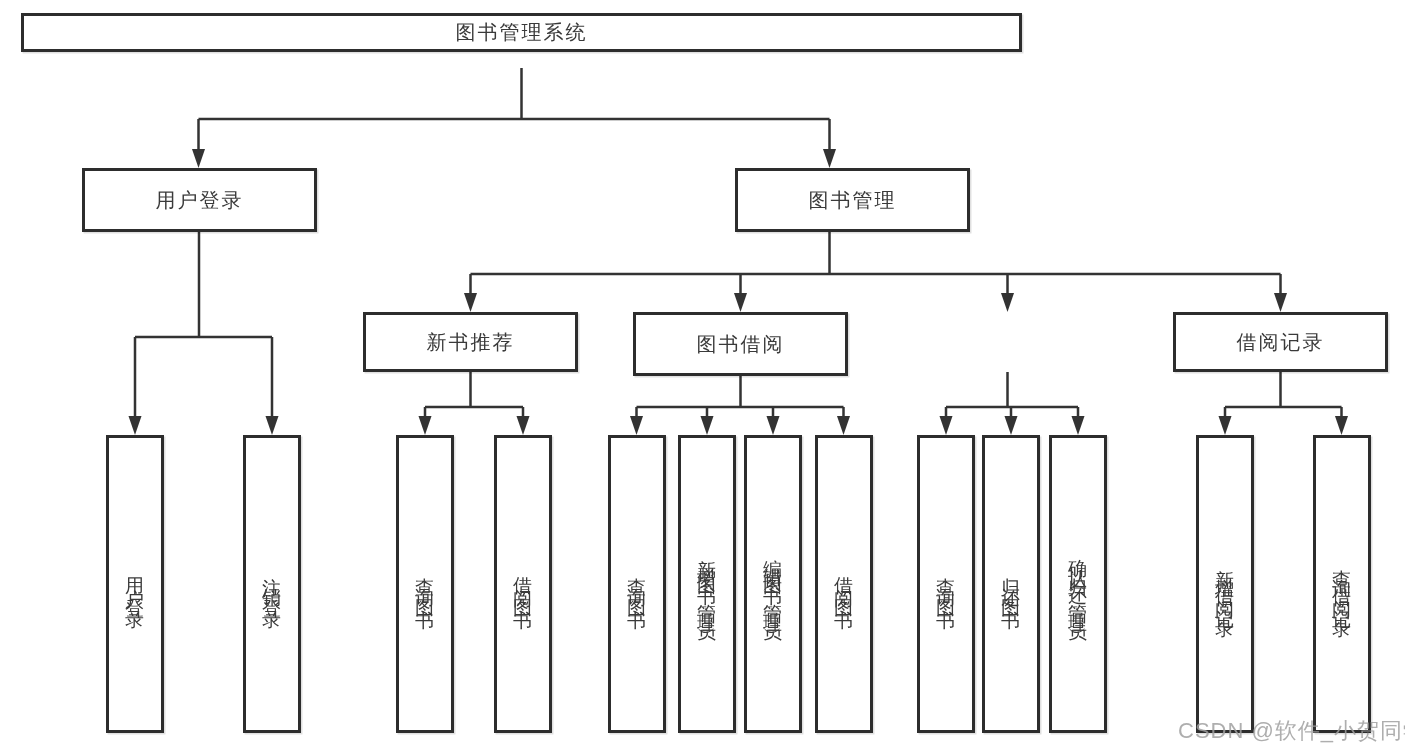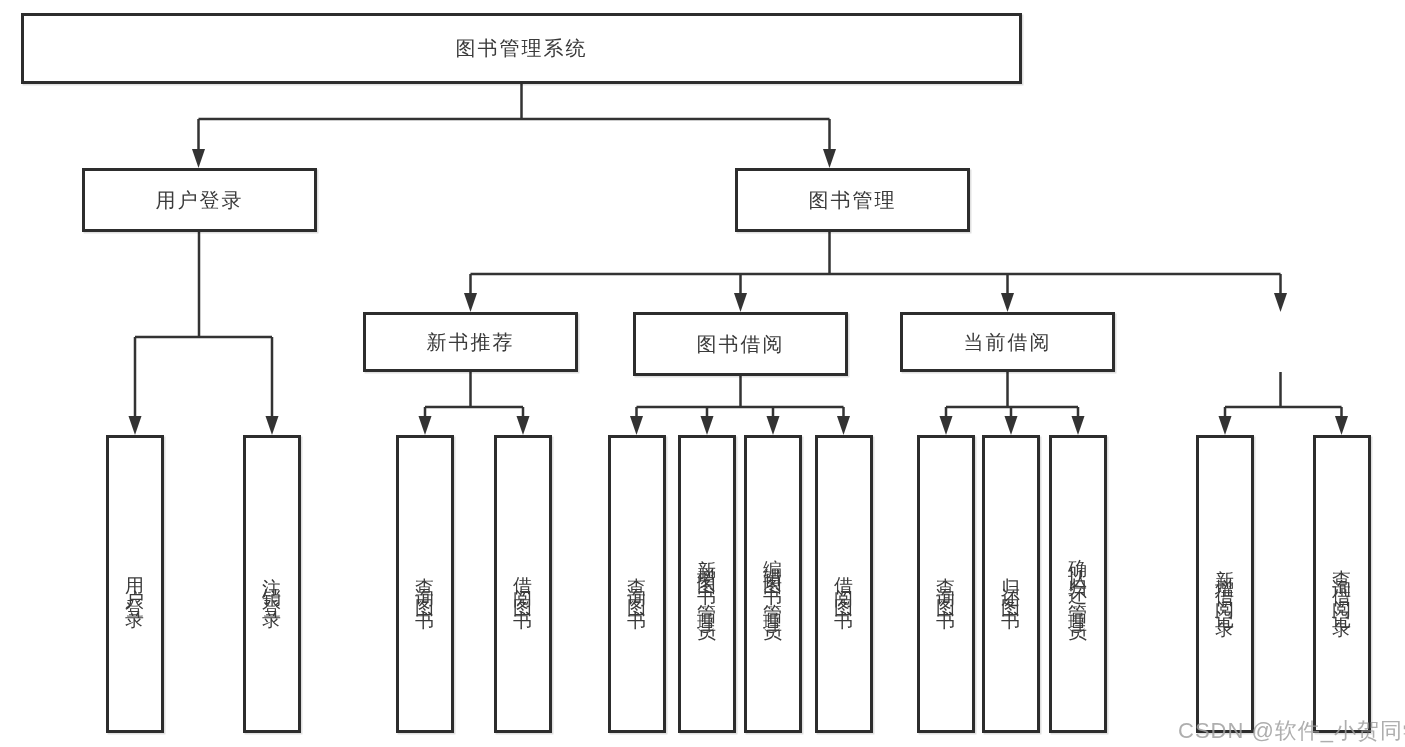--- a/index.html
+++ b/index.html
@@ -119,28 +119,28 @@
       <polygon points="766.5,416 779.5,416 773,435"></polygon>
       <polygon points="837,416 850,416 843.5,435"></polygon>
       <polygon points="939.5,416 952.5,416 946,435"></polygon>
       <polygon points="1004.5,416 1017.5,416 1011,435"></polygon>
       <polygon points="1071.5,416 1084.5,416 1078,435"></polygon>
       <polygon points="1218.5,416 1231.5,416 1225,435"></polygon>
       <polygon points="1335,416 1348,416 1341.5,435"></polygon>
     </g>
   </svg>
 
-  <div class="box hbox" style="left:21px;top:13px;width:1001px;height:71px;">图书管理系统</div>
+  <div class="box hbox" style="left:21px;top:13px;width:1001px;height:39px;">图书管理系统</div>
 
   <div class="box hbox" style="left:82px;top:168px;width:235px;height:64px;">用户登录</div>
   <div class="box hbox" style="left:712px;top:168px;width:235px;height:64px;margin-left:23px;">图书管理</div>
 
   <div class="box hbox" style="left:363px;top:312px;width:215px;height:60px;">新书推荐</div>
   <div class="box hbox" style="left:633px;top:312px;width:215px;height:64px;">图书借阅</div>
-  <div class="box hbox" style="left:900px;top:312px;width:215px;height:60px;">当前借阅</div>
+  <div class="box hbox" style="left:1173px;top:312px;width:215px;height:60px;">借阅记录</div>
 
   <div class="box vbox" style="left:106px;">用户登录</div>
   <div class="box vbox" style="left:243px;">注销登录</div>
 
   <div class="box vbox" style="left:396px;">查询图书</div>
   <div class="box vbox" style="left:494px;">借阅图书</div>
 
   <div class="box vbox" style="left:608px;">查询图书</div>
   <div class="box vbox" style="left:678px;letter-spacing:9px;">新增图书（管理员）</div>
   <div class="box vbox" style="left:744px;letter-spacing:9px;">编辑图书（管理员）</div>

